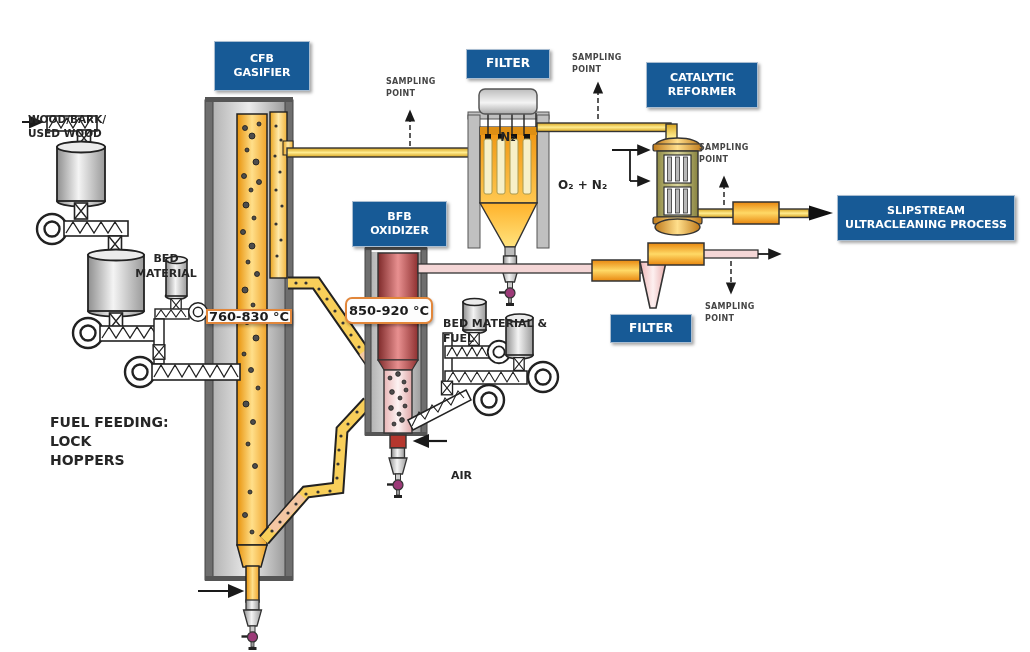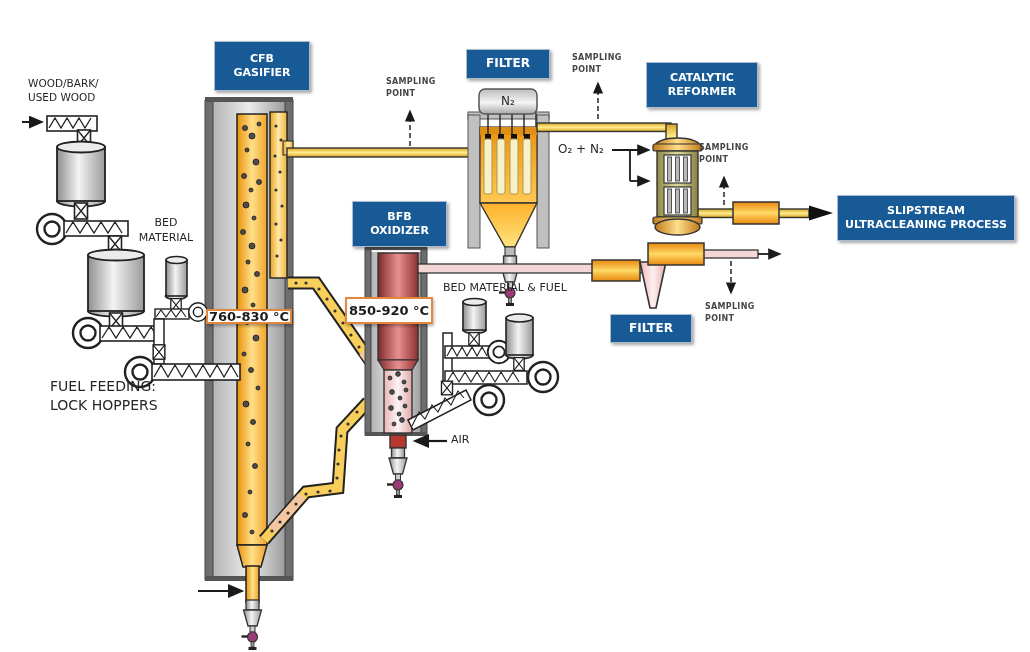--- a/index.html
+++ b/index.html
@@ -13,21 +13,21 @@
     background:#175a96; color:#ffffff; font-weight:bold;
     display:flex; align-items:center; justify-content:center; text-align:center;
     white-space:pre-line; line-height:1.3;
     border:1px solid #a9bdd1; box-shadow:2px 2px 3px rgba(0,0,0,.35);
   }
   .temp-box {
     background:#fdfdfd; border:2px solid #e2873b; color:#1c1c1c; font-weight:bold;
     display:flex; align-items:center; justify-content:center;
     box-shadow:1px 2px 3px rgba(0,0,0,.3); font-size:13px;
   }
-  .lbl { color:#262626; font-weight:normal; white-space:pre-line; line-height:1.35; }
+  .lbl { color:#262626; font-weight:bold; white-space:pre-line; line-height:1.35;margin-top:36px; }
   .samp {
     color:#454545; font-weight:bold; font-size:8px; text-align:left;
     white-space:pre-line; letter-spacing:.3px; line-height:1.5;
   }
 </style>
 </head>
 <body>
 
 <div class="stage">
 
@@ -394,21 +394,21 @@
 LOCK HOPPERS</div>
 
 <div class="abs blue-box" style="left:214px; top:41px; width:96px; height:50px; font-size:11px;">CFB
 GASIFIER</div>
 
 <div class="abs temp-box" style="left:206px; top:309px; width:86px; height:15px;">760-830 °C</div>
 
 <div class="abs blue-box" style="left:352px; top:201px; width:95px; height:46px; font-size:11px;">BFB
 OXIDIZER</div>
 
-<div class="abs temp-box" style="left:345px; top:297px; width:88px; height:27px;">850-920 °C</div>
+<div class="abs temp-box" style="left:345px; top:297px; width:88px; height:27px;border-radius:7px;">850-920 °C</div>
 
 <div class="abs blue-box" style="left:466px; top:49px; width:84px; height:30px; font-size:12px;">FILTER</div>
 
 <div class="abs lbl" style="left:479px; top:93px; width:58px; font-size:12px; text-align:center;">N₂</div>
 
 <div class="abs samp" style="left:386px; top:76px; width:52px;">SAMPLING
 POINT</div>
 
 <div class="abs samp" style="left:572px; top:52px; width:52px;">SAMPLING
 POINT</div>

